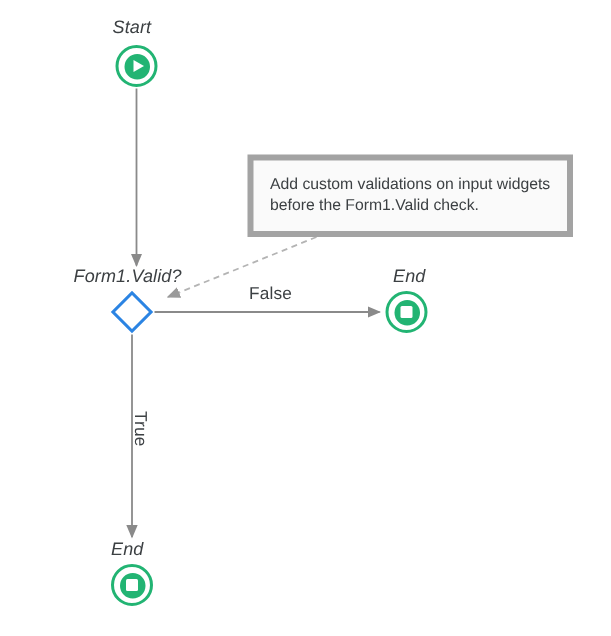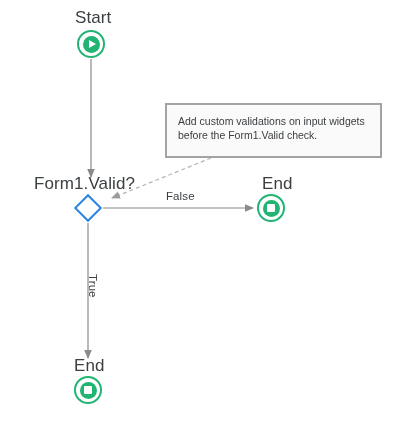--- a/index.html
+++ b/index.html
@@ -23,25 +23,26 @@
     position: absolute;
     left: 0;
     top: 0;
     width: 407px;
     height: 424px;
   }
 
   
   .node-label {
     position: absolute;
-    font-size: 17px;
+    font-size: 12px;
     color: #3c4043;
     white-space: nowrap;
     letter-spacing: 0.1px;
     line-height: 14px;
+    font-style: italic;
   }
 
   
   .edge-label {
     position: absolute;
     font-size: 11.5px;
     color: #3c4043;
     white-space: nowrap;
     letter-spacing: 0.1px;
   }
@@ -101,21 +102,21 @@
     box-sizing: border-box;
     background: #ffffff;
     transform: rotate(45deg);
   }
 
   
   .annotation-box {
     position: absolute;
     box-sizing: border-box;
     background: #fafafa;
-    border: 2px solid #a3a3a3;
+    border: 4px solid #a3a3a3;
     padding: 9px 11px 9px 11px;
   }
   .annotation-line {
     font-size: 10.5px;
     line-height: 14px;
     color: #3c4043;
     white-space: nowrap;
   }
 </style>
 </head>
@@ -143,21 +144,21 @@
   </svg>
 
   <div class="node-label" style="left:75px; top:11px;">Start</div>
 
   <div class="round-node" style="left:77px; top:30px;">
     <div class="node-inner">
       <div class="glyph-play"></div>
     </div>
   </div>
 
-  <div class="node-label" style="left:34px; top:177px;">Form1.Valid?</div>
+  <div class="node-label" style="left:49px; top:177px;">Form1.Valid?</div>
 
   <div class="diamond-node" style="left:78px; top:198px;"></div>
 
   <div class="edge-label" style="left:166px; top:190px;text-align:center;">False</div>
 
   <div class="node-label" style="left:262px; top:177px;">End</div>
 
   <div class="round-node" style="left:257px; top:194px;">
     <div class="node-inner">
       <div class="glyph-stop"></div>

